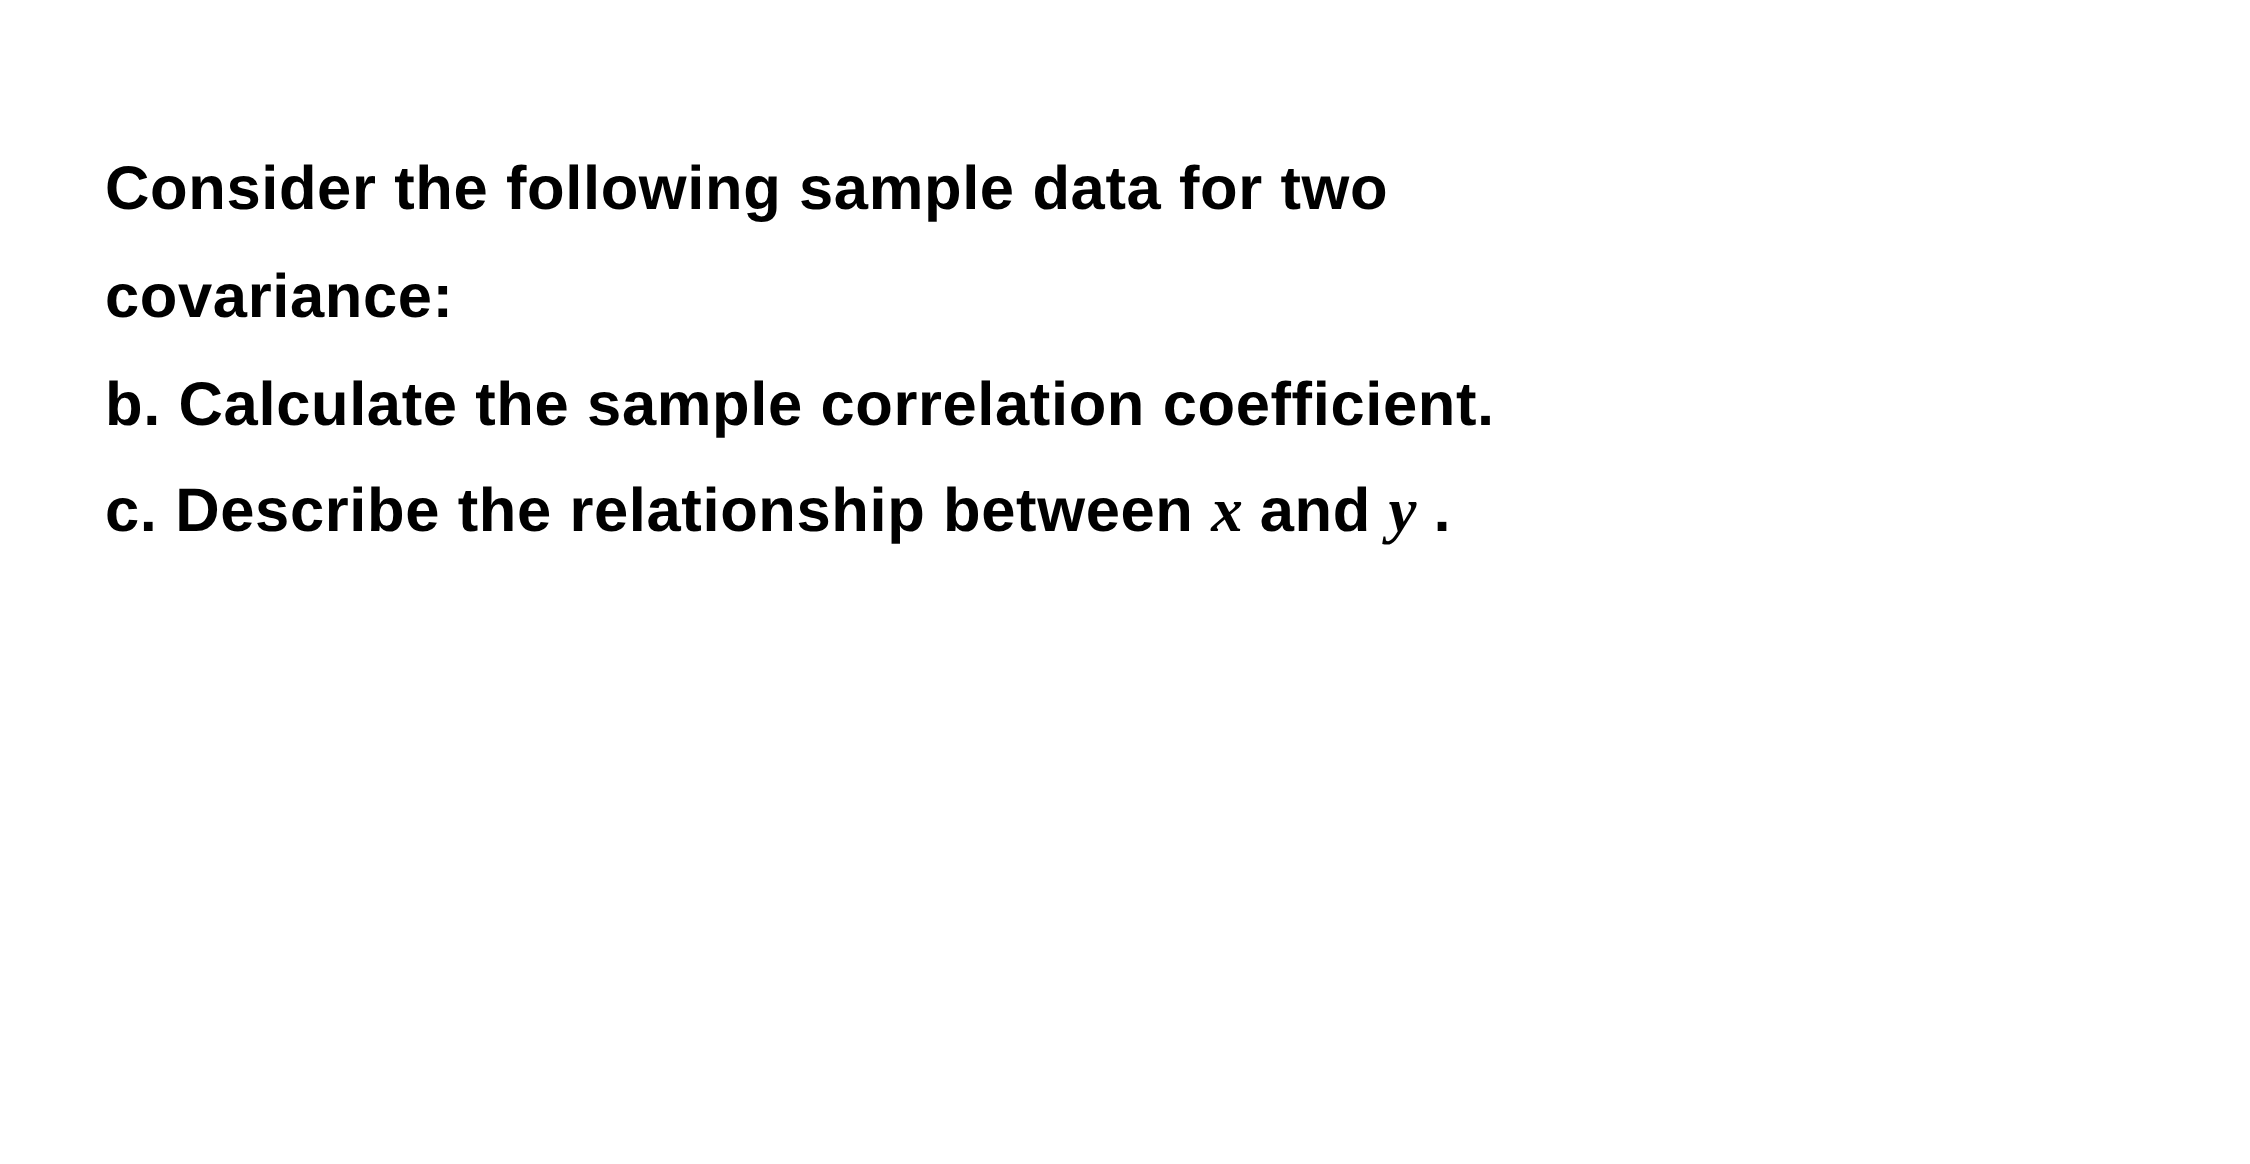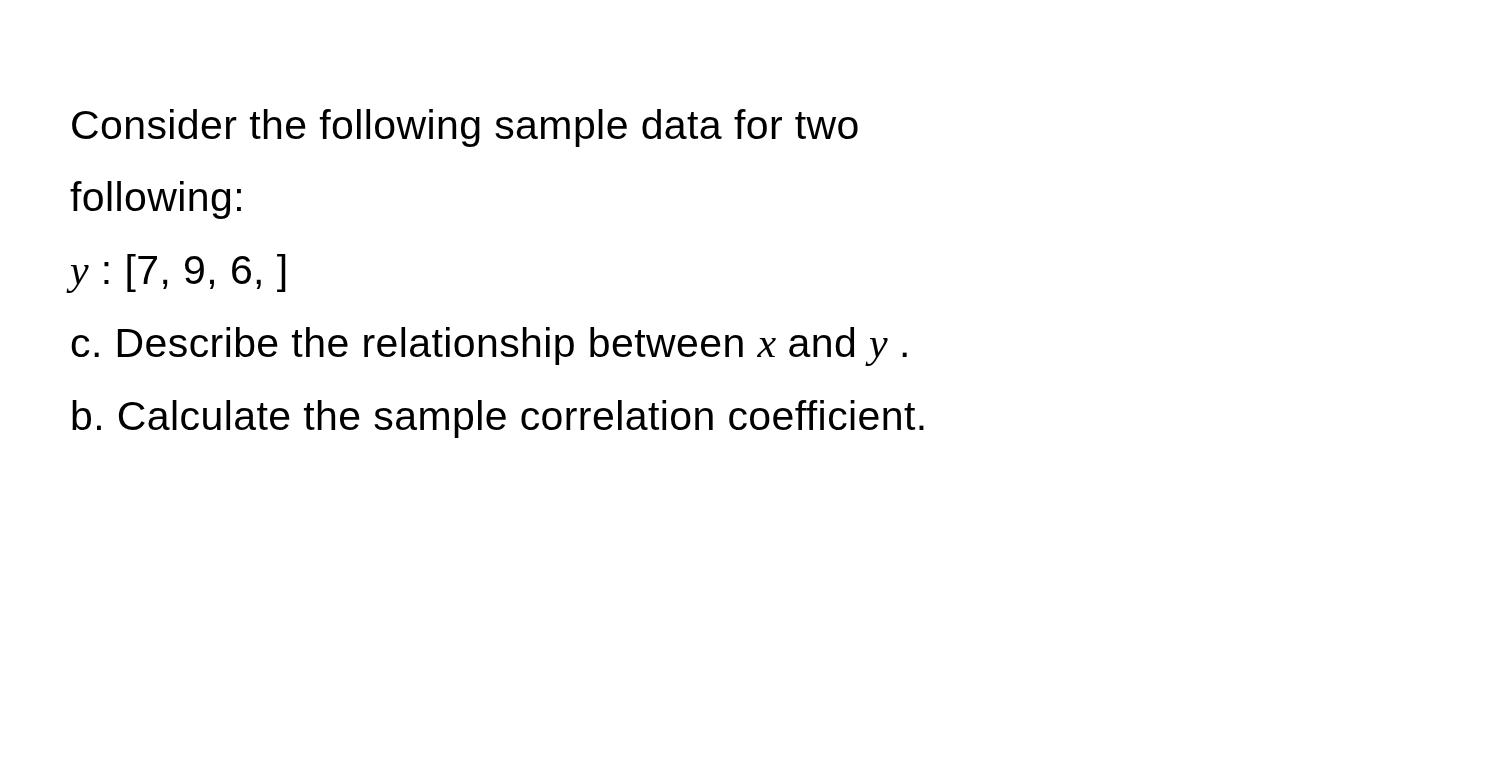--- a/index.html
+++ b/index.html
@@ -12,42 +12,40 @@
       height: 776px;
       background: #ffffff;
       font-family: -apple-system, BlinkMacSystemFont, "Segoe UI", Helvetica, Arial, sans-serif;
       padding: 90px 70px;
     }
     .content {
       font-size: 41px;
       line-height: 1.75;
       color: #000000;
       letter-spacing: 0.01em;
+      font-weight: bold;
     }
     .line {
       margin-bottom: 0;
     }
     .math-var {
       font-family: "Times New Roman", Georgia, serif;
       font-style: italic;
       font-size: 42px;
     }
   </style>
 </head>
 <body>
 
 <div class="content">
   <div class="line">
     <span>Consider the following sample data for two</span>
   </div>
   <div class="line">
-    <span>following:</span>
+    <span>covariance:</span>
   </div>
   <div class="line">
-    <span class="math-var">y</span><span> : </span><span>[7, 9, 6, ]</span>
+    <span>b. Calculate the sample correlation coefficient.</span>
   </div>
   <div class="line">
     <span>c. Describe the relationship between </span><span class="math-var"> x </span><span> and </span><span class="math-var"> y </span><span>.</span>
   </div>
-  <div class="line">
-    <span>b. Calculate the sample correlation coefficient.</span>
-  </div>
 </div>
 
 </body></html>

